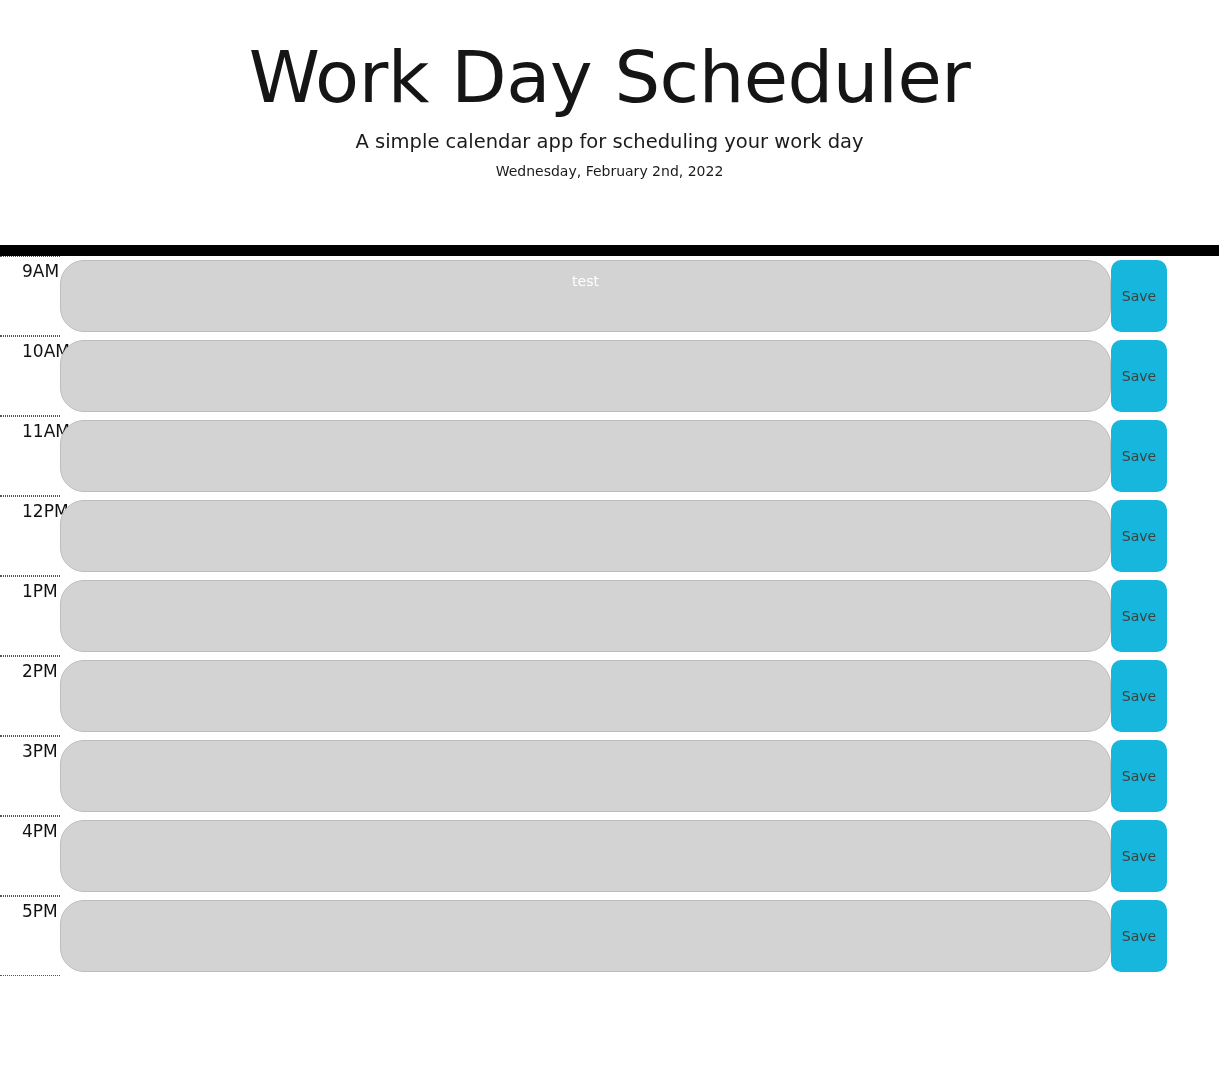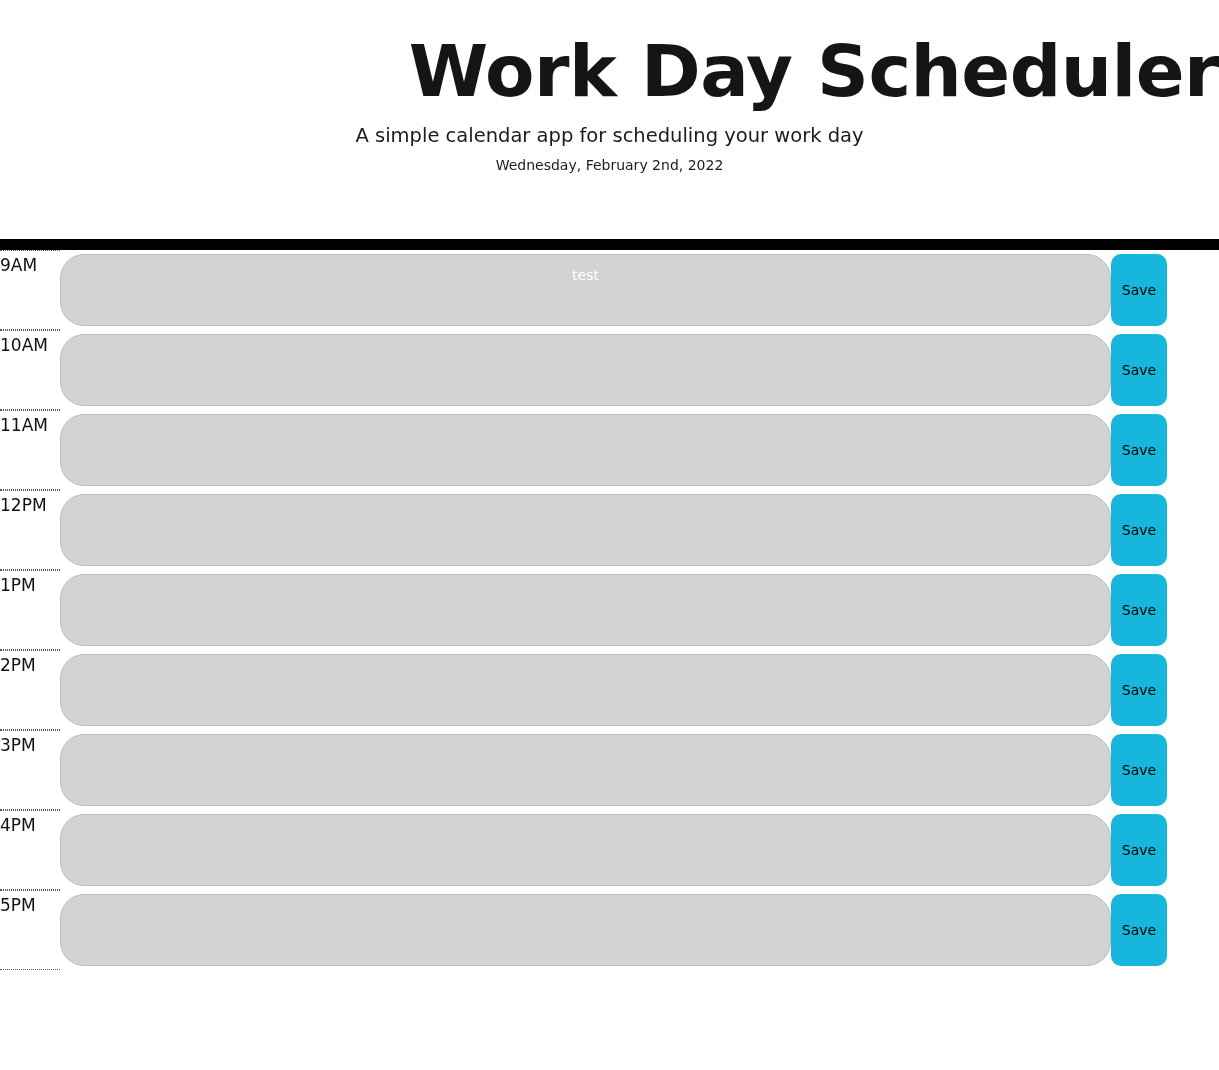--- a/index.html
+++ b/index.html
@@ -17,25 +17,24 @@
 
   
   .jumbotron {
     padding-top: 34px;
     text-align: center;
     background: #ffffff;
   }
   .app-title {
     font-size: 72px;
     line-height: 1.05;
-    font-weight: 700;
-    margin: 0 0 14px 0;
+    font-weight: 400;
+    margin: 6px 0 14px 0;
     letter-spacing: -0.5px;
     color: #151515;
-    text-align: right;
   }
   .app-subtitle {
     font-size: 19.5px;
     font-weight: 400;
     margin: 0 0 10px 0;
     color: #1b1b1b;
     text-align: center;
   }
   .current-day {
     font-size: 14px;
@@ -62,20 +61,21 @@
     align-items: stretch;
     height: 80px;
     margin: 0;
   }
   .hour {
     width: 60px;
     flex: 0 0 60px;
     font-size: 17px;
     color: #111111;
     text-align: left;
+    padding-left: 22px;
     padding-top: 4px;
     box-sizing: border-box;
     border-top: 1px dotted #555;
     border-bottom: 1px dotted #555;
   }
   .description {
     flex: 1 1 auto;
     background: #d3d3d3;
     border: 1px solid #bdbdbd;
     border-radius: 24px;
@@ -87,21 +87,21 @@
     resize: none;
     font-family: "DejaVu Sans", "Liberation Sans", sans-serif;
     box-sizing: border-box;
     outline: none;
     overflow: hidden;
   }
   .saveBtn {
     flex: 0 0 56px;
     width: 56px;
     background: #17b6dd;
-    color: #000000;
+    color: #404040;
     border: none;
     border-radius: 10px;
     font-size: 14px;
     font-family: "DejaVu Sans", "Liberation Sans", sans-serif;
     cursor: pointer;
     margin: 4px 52px 4px 0;
     display: flex;
     align-items: center;
     justify-content: center;
     box-sizing: border-box;

